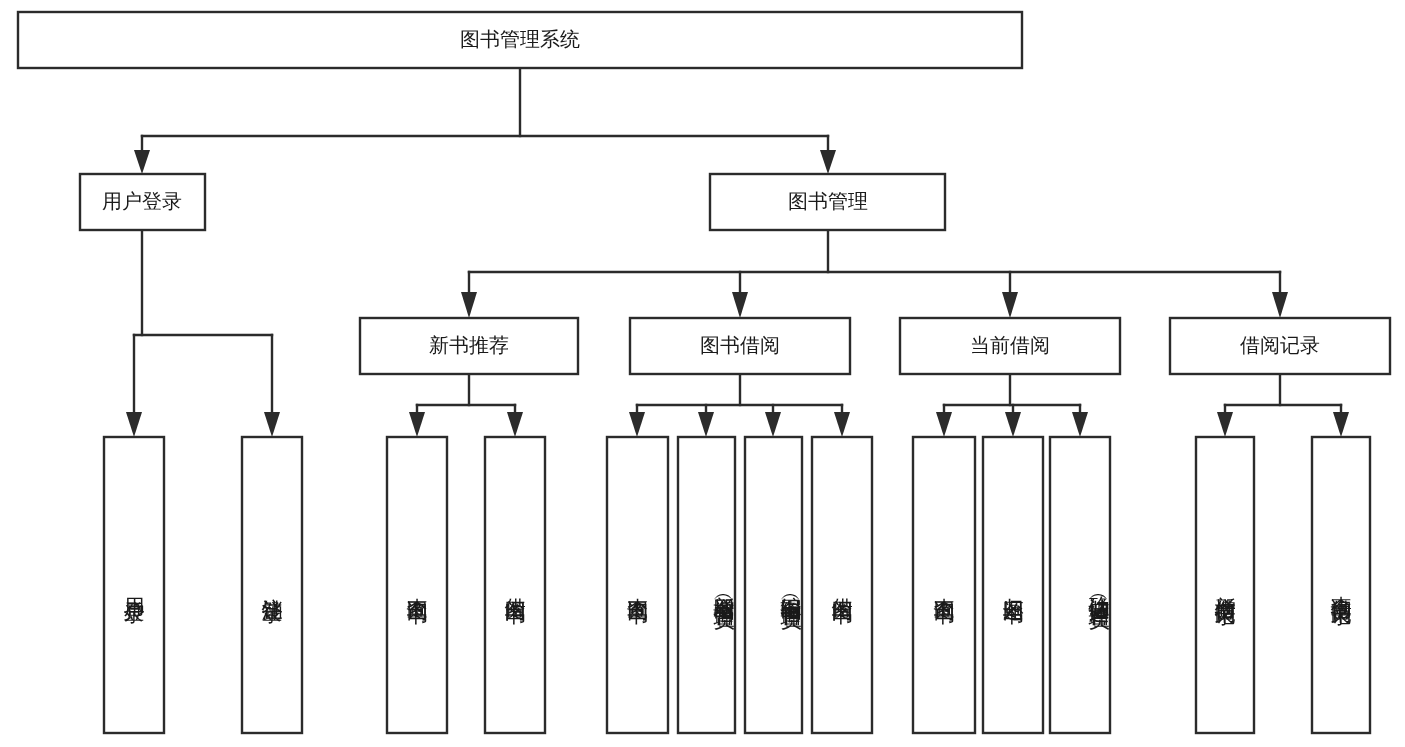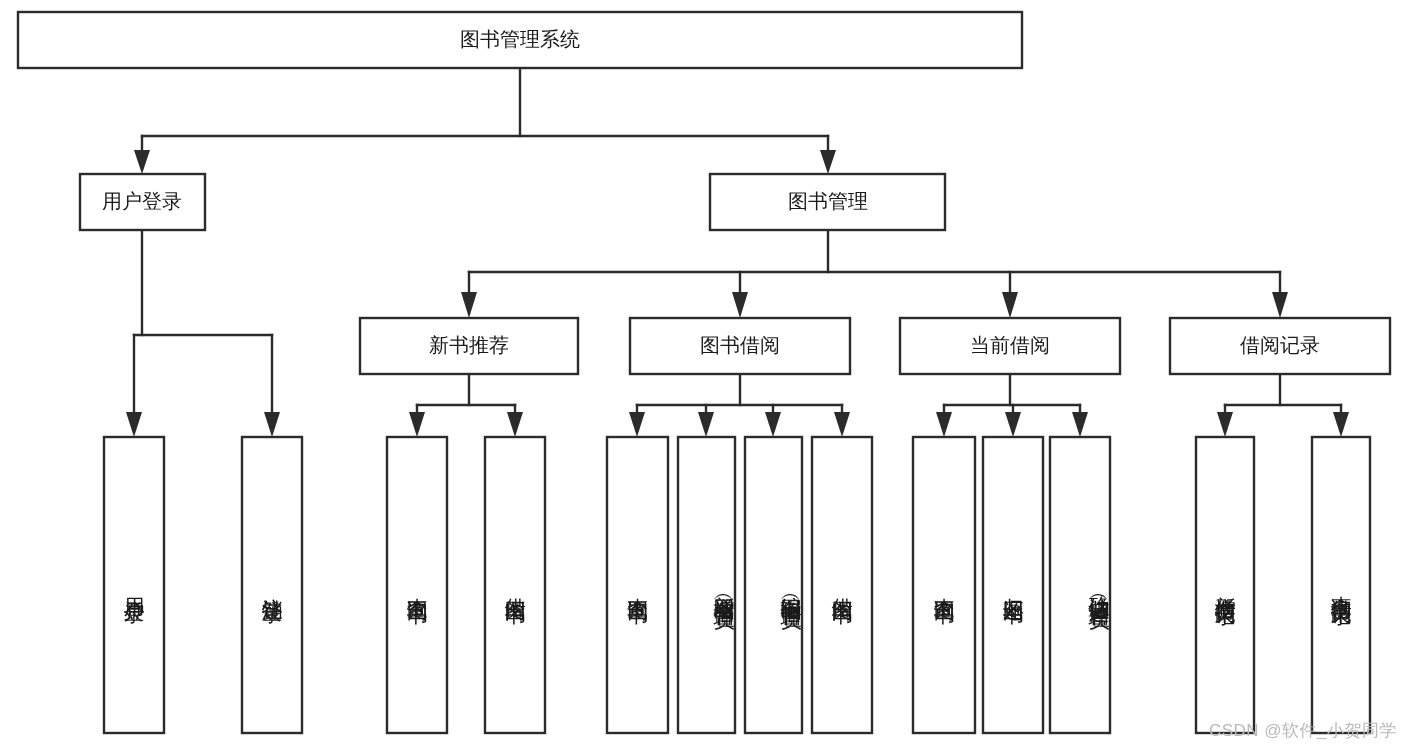--- a/index.html
+++ b/index.html
@@ -199,14 +199,13 @@
   <div class="node-label-v" style="left:607px; top:437px; width:61px; height:296px;">查询图书</div>
   <div class="node-label-v" style="left:678px; top:437px; width:57px; height:296px; align-items:flex-start; padding-top:6px; box-sizing:border-box;">新增图书（管理员）</div>
   <div class="node-label-v" style="left:745px; top:437px; width:57px; height:296px; align-items:flex-start; padding-top:6px; box-sizing:border-box;">编辑图书（管理员）</div>
   <div class="node-label-v" style="left:812px; top:437px; width:60px; height:296px;">借阅图书</div>
   <div class="node-label-v" style="left:913px; top:437px; width:62px; height:296px;">查询图书</div>
   <div class="node-label-v" style="left:983px; top:437px; width:60px; height:296px;">归还图书</div>
   <div class="node-label-v" style="left:1050px; top:437px; width:60px; height:296px; align-items:flex-start; padding-top:6px; box-sizing:border-box;">确认归还（管理员）</div>
   <div class="node-label-v" style="left:1196px; top:437px; width:58px; height:296px;">新增借阅记录</div>
   <div class="node-label-v" style="left:1312px; top:437px; width:58px; height:296px;">查询借阅记录</div>
 
-  <div id="watermark">CSDN @软件_小贺同学</div>
 </div>
 
 </body></html>

